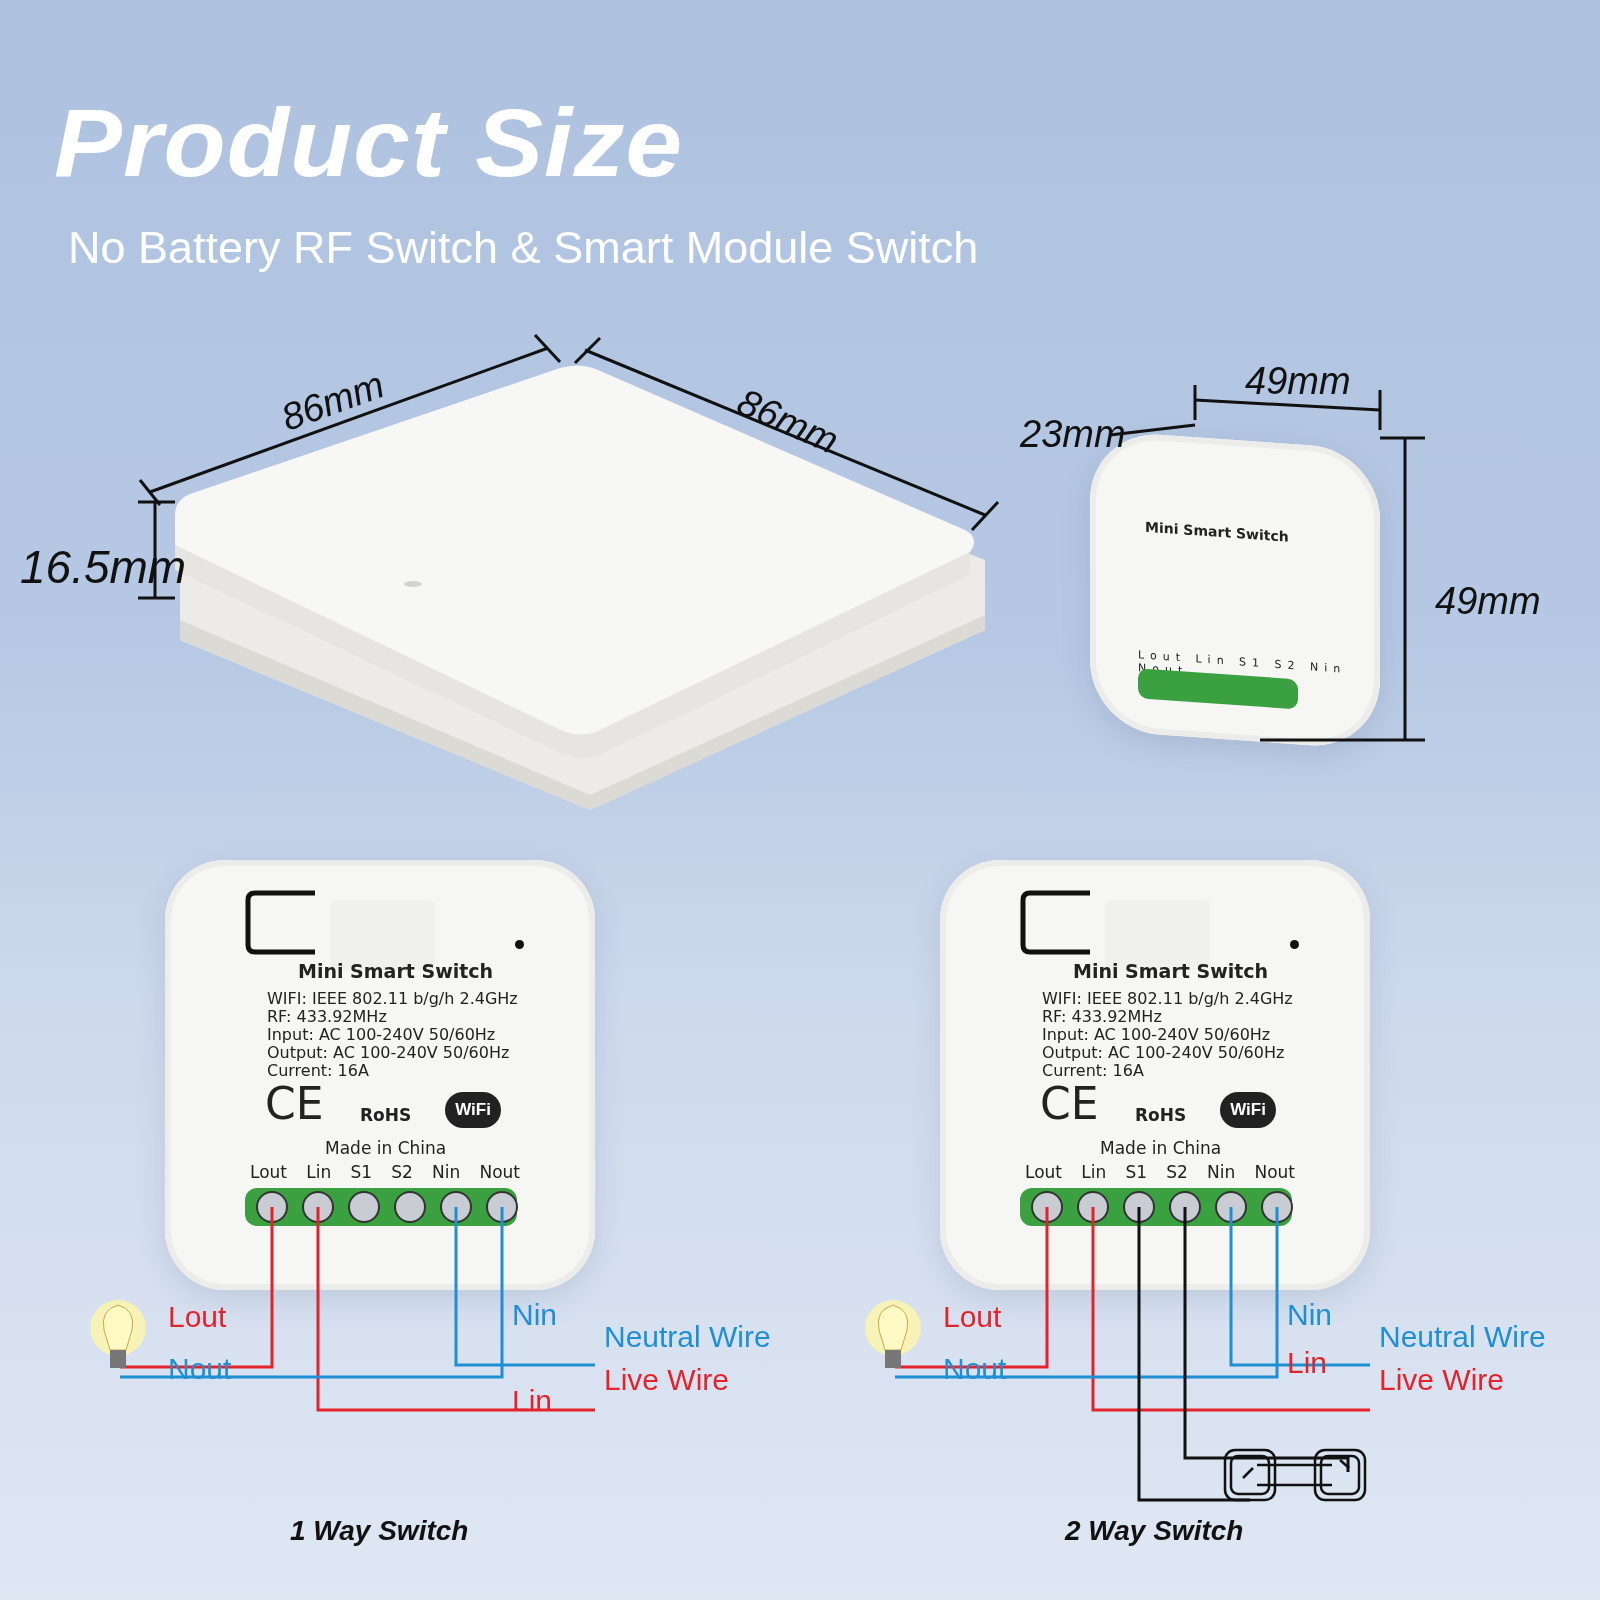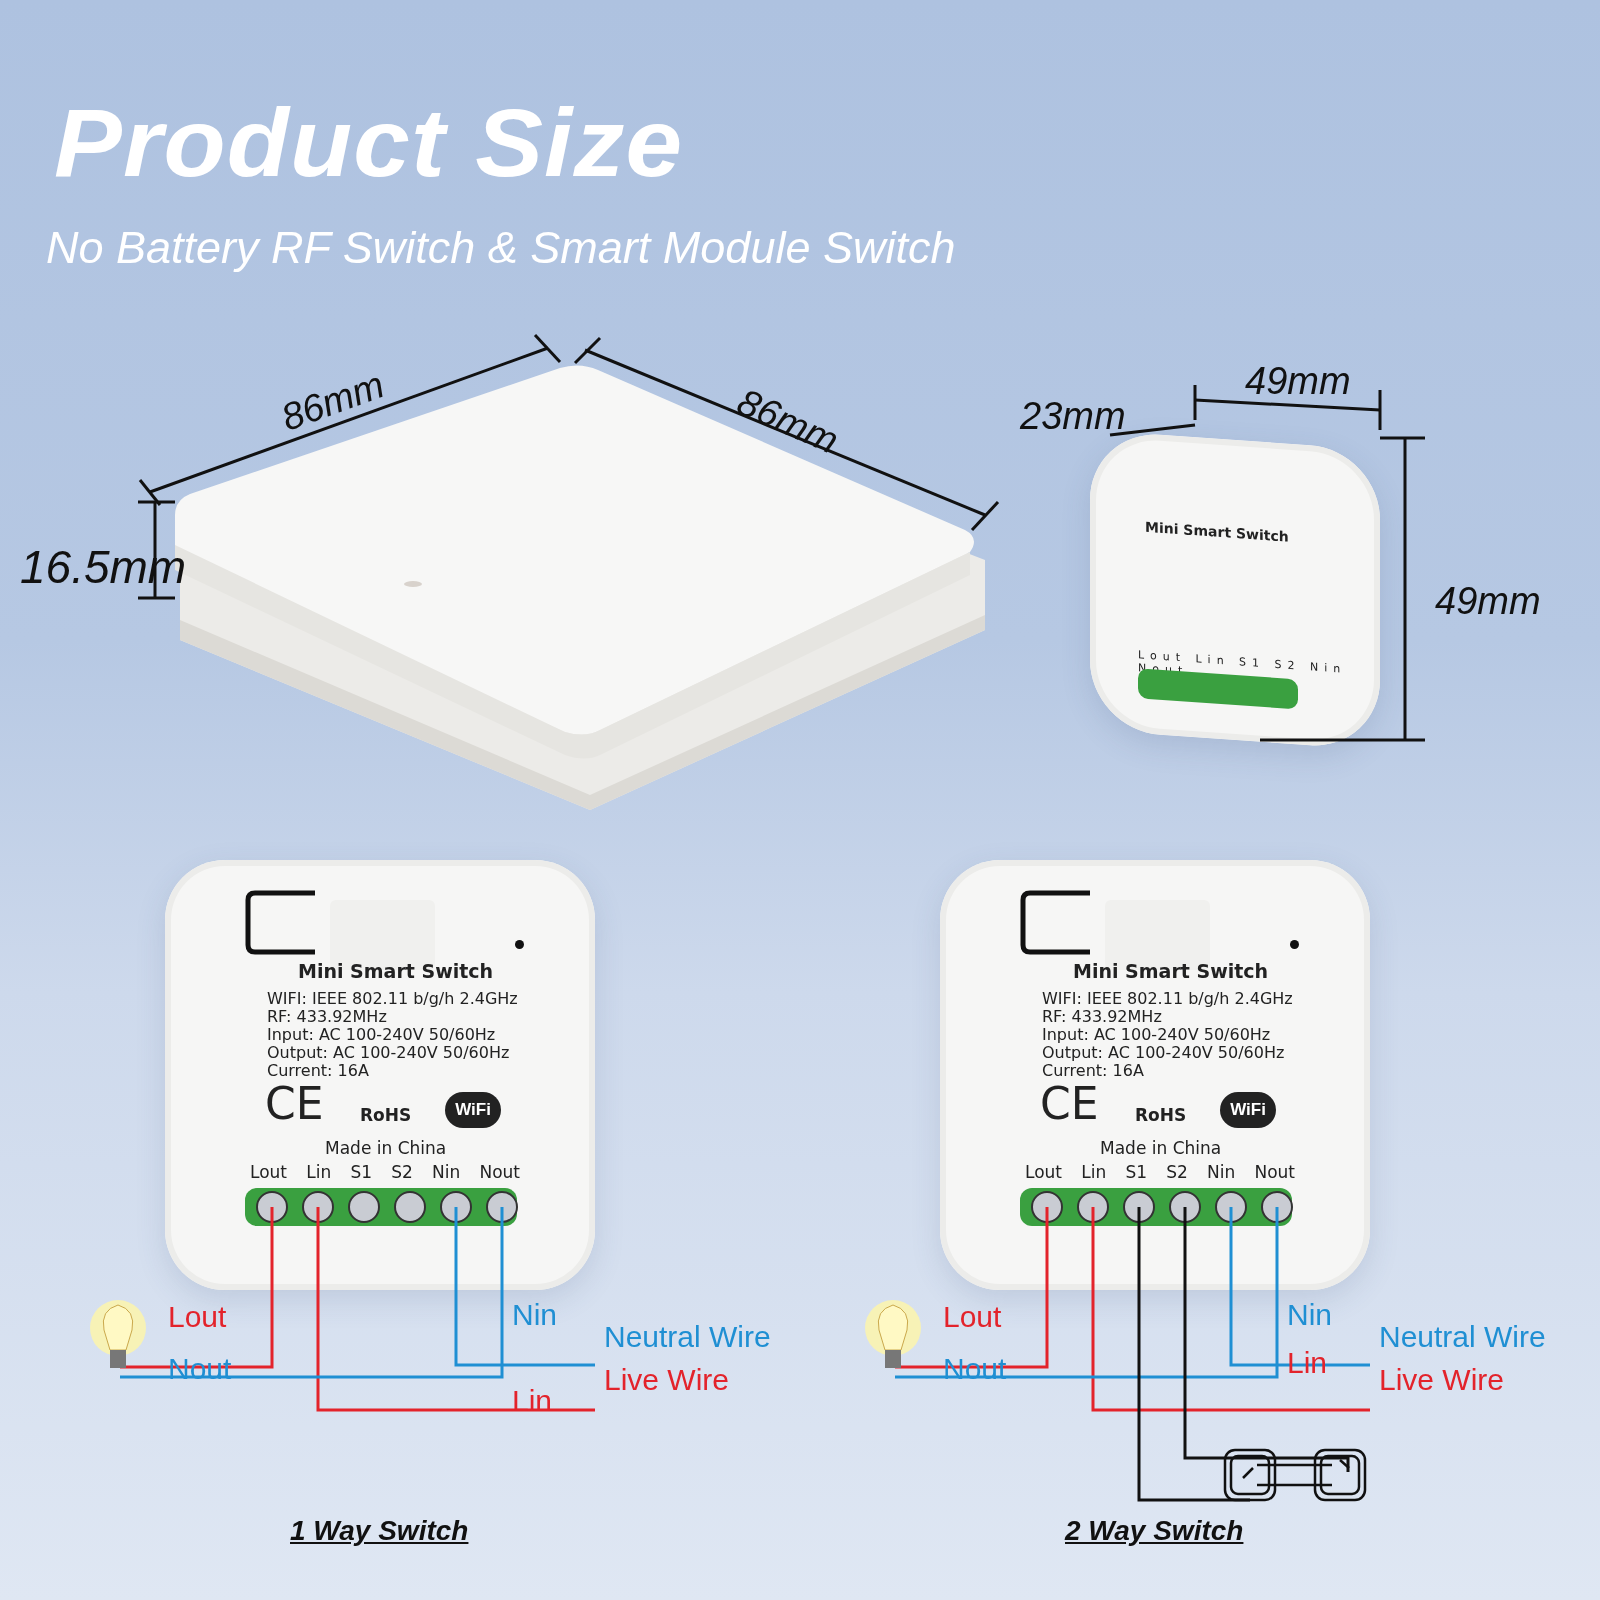--- a/index.html
+++ b/index.html
@@ -1,27 +1,27 @@
 <!DOCTYPE html>
 <html><head>
 <meta charset="utf-8">
 <style>
   html,body{margin:0;padding:0;}
   body{width:1600px;height:1600px;overflow:hidden;
     background:linear-gradient(180deg,#aec2e0 0%,#b6c8e3 40%,#cdd9ec 62%,#dfe7f3 100%);
     font-family:"Liberation Sans",sans-serif;position:relative;}
   .abs{position:absolute;}
   .title{left:54px;top:88px;font-size:96px;font-weight:bold;font-style:italic;color:#fff;letter-spacing:1px;transform:scaleX(1.06);transform-origin:left;}
-  .subtitle{left:46px;top:222px;font-size:45px;font-style:italic;color:#fff;}
+  .subtitle{left:68px;top:222px;font-size:45px;color:#fff;}
   .dim{font-style:italic;color:#111;font-size:38px;}
   .panel{border-radius:60px;background:#f6f6f5;box-shadow:0 0 0 6px #ececea inset, 0 10px 30px rgba(60,80,120,.15);}
   .lbl{font-family:"DejaVu Sans",sans-serif;color:#222;}
   .wire-lbl{font-size:30px;}
   .red{color:#e3232b;} .blue{color:#1f8fd3;}
-  .cap{font-size:28px;font-weight:bold;font-style:italic;color:#111;text-decoration:underline;}
+  .cap{font-size:28px;font-weight:bold;font-style:italic;color:#111;}
 </style>
 </head>
 <body>
 
 <div class="abs title">Product Size</div>
 <div class="abs subtitle">No Battery RF Switch &amp; Smart Module Switch</div>
 
 <svg class="abs" style="left:0;top:330px" width="1000" height="500">
 
   <path d="M180,240 L570,70 L985,230 L985,300 L590,480 L180,310 Z" fill="#ecebe8"></path>
@@ -52,21 +52,21 @@
 </div>
 <svg class="abs" style="left:990px;top:370px" width="560" height="400">
   <line x1="120" y1="65" x2="205" y2="55" stroke="#111" stroke-width="3"></line>
   <line x1="205" y1="15" x2="205" y2="50" stroke="#111" stroke-width="3"></line>
   <line x1="205" y1="30" x2="390" y2="40" stroke="#111" stroke-width="3"></line>
   <line x1="390" y1="20" x2="390" y2="60" stroke="#111" stroke-width="3"></line>
   <line x1="415" y1="68" x2="415" y2="370" stroke="#111" stroke-width="3"></line>
   <line x1="390" y1="68" x2="435" y2="68" stroke="#111" stroke-width="3"></line>
   <line x1="270" y1="370" x2="435" y2="370" stroke="#111" stroke-width="3"></line>
 </svg>
-<div class="abs dim" style="left:1020px;top:395px">23mm</div>
+<div class="abs dim" style="left:1020px;top:413px">23mm</div>
 <div class="abs dim" style="left:1245px;top:360px">49mm</div>
 <div class="abs dim" style="left:1435px;top:580px">49mm</div>
 
 <div class="abs" style="left:0;top:860px;width:800px;height:740px">
   <div class="abs panel" style="left:165px;top:0;width:430px;height:430px">
     <svg class="abs" style="left:80px;top:30px" width="80" height="70">
         <path d="M70,3 L10,3 Q3,3 3,10 L3,55 Q3,62 10,62 L70,62" fill="none" stroke="#111" stroke-width="5"></path>
       </svg>
     <div class="abs" style="left:165px;top:40px;width:105px;height:70px;background:#f0f0ee;border-radius:6px"></div>
     <div class="abs" style="left:350px;top:80px;width:9px;height:9px;border-radius:50%;background:#111"></div>

